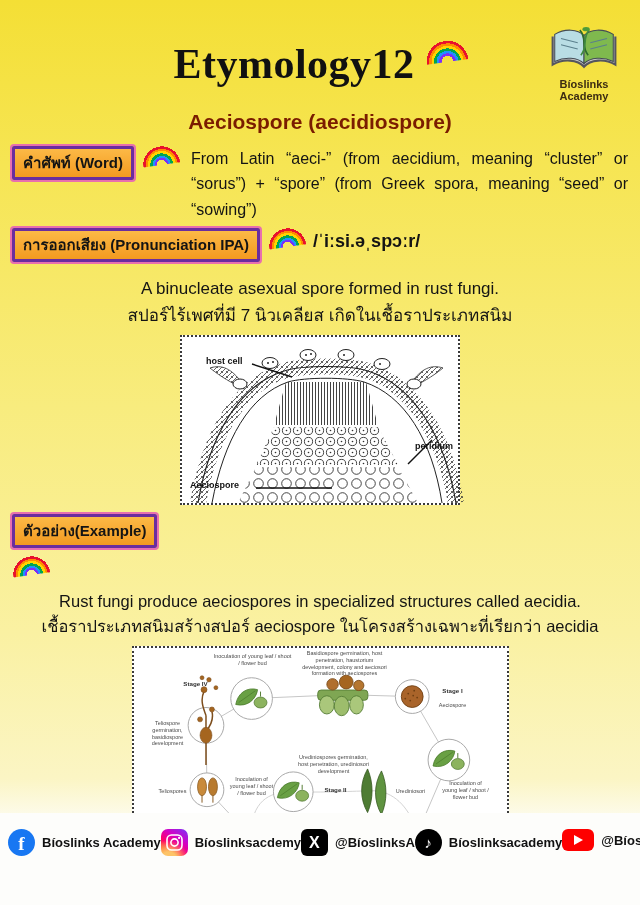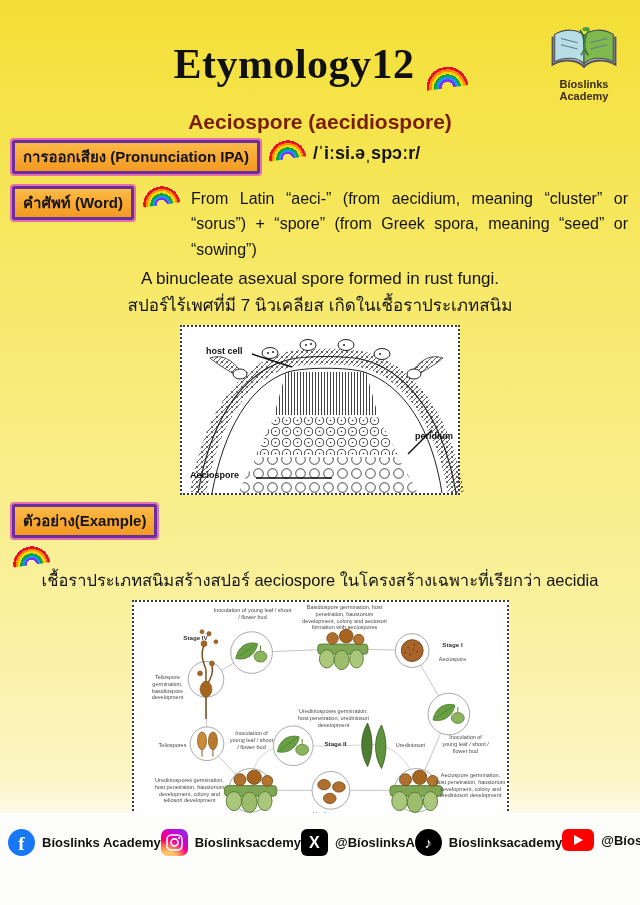--- a/index.html
+++ b/index.html
@@ -2,21 +2,21 @@
 <html><head>
 <meta charset="utf-8">
 <style>
   * { margin:0; padding:0; box-sizing:border-box; }
   html,body { width:640px; height:905px; }
   body { font-family:"Liberation Sans","DejaVu Sans",sans-serif; }
   .page { position:relative; width:640px; height:905px; overflow:hidden;
           background:linear-gradient(180deg,#f4df35 0%,#f6e553 18%,#f8ec7e 45%,#faf1a2 70%,#fbf5c4 86%,#fdfcf2 91%,#fdfdfa 100%); }
 
   
-  .title-row { display:flex; justify-content:center; align-items:flex-end; gap:10px; padding-top:40px; }
+  .title-row { display:flex; justify-content:center; align-items:flex-start; gap:10px; padding-top:40px; }
   .title { font-family:"Liberation Serif","DejaVu Serif",serif; font-size:42px; font-weight:bold; color:#111; letter-spacing:.5px; }
   .subtitle { text-align:center; font-size:21px; font-weight:bold; color:#7a1c00; margin-top:22px; }
   .logo { position:absolute; top:26px; right:10px; width:92px; text-align:center; }
   .brand { font-size:11px; font-weight:bold; color:#3c2c12; margin-top:2px; }
 
   
   .rainbow { display:inline-block; width:37px; height:19px; transform:rotate(-8deg);
     background:radial-gradient(circle at 50% 100%, rgba(0,0,0,0) 0 5px, #7b2ff7 5px 7px, #1e90ff 7px 9px,
       #00a550 9px 11.5px, #ffd400 11.5px 14px, #ff8c00 14px 16px, #e8112d 16px 18.5px, transparent 18.5px); }
   .rainbow.big { width:42px; height:22px;
@@ -24,21 +24,21 @@
       #00a550 11px 13.5px, #ffd400 13.5px 16px, #ff8c00 16px 18.5px, #e8112d 18.5px 21px, transparent 21px); }
 
   
   .tag { display:inline-block; background:linear-gradient(180deg,#fcb946,#f39a20); border:3px solid #6a2d9e;
          box-shadow:0 0 0 2px #e86fae; border-radius:2px; padding:2px 8px; font-size:15px; font-weight:bold;
          color:#141414; white-space:nowrap; }
 
   .row { display:flex; align-items:flex-start; margin:12px 12px 0 12px; gap:8px; }
   .etym { flex:1; font-size:16px; line-height:1.58; color:#141414; text-align:justify; word-spacing:3px; margin-left:4px; }
   .ipa { font-size:18px; font-weight:600; color:#141414; margin-top:3px; }
-  .center-text { text-align:center; font-size:17px; color:#141414; margin-top:7px; font-weight:500; }
+  .center-text { text-align:center; font-size:17px; color:#141414; margin-top:17px; font-weight:500; }
   .center-text.sm { font-size:16.5px; }
 
   
   .figure { position:relative; background:#fff; border:2px dotted #3a3a3a; margin:7px auto 0 auto; }
   .fig1 { width:280px; height:170px; }
   .fig2 { width:377px; height:235px; }
   .fig-label { position:absolute; font-size:9px; font-weight:bold; color:#111; }
   .lc { position:absolute; font-size:5.5px; line-height:1.25; color:#4a4a4a; text-align:center; }
   .lc.b { font-weight:bold; font-size:6.2px; color:#333; }
 
@@ -73,30 +73,30 @@
     </svg>
     <div class="brand">Bíoslinks Academy</div>
   </div>
 
   <div class="title-row">
     <span class="title">Etymology12</span>
     <span class="rainbow big"></span>
   </div>
   <div class="subtitle">Aeciospore (aecidiospore)</div>
 
+  <div class="row">
+    <span class="tag">คำศัพท์ (Word)</span>
+    <span class="rainbow"></span>
+    <p class="etym">From Latin “aeci-” (from aecidium, meaning “cluster” or “sorus”) + “spore” (from Greek spora, meaning “seed” or “sowing”)</p>
+  </div>
+
   <div class="row" style="margin-top:6px;">
     <span class="tag">การออกเสียง (Pronunciation IPA)</span>
     <span class="rainbow"></span>
     <span class="ipa">/ˈiːsi.əˌspɔːr/</span>
-  </div>
-
-  <div class="row">
-    <span class="tag">คำศัพท์ (Word)</span>
-    <span class="rainbow"></span>
-    <p class="etym">From Latin “aeci-” (from aecidium, meaning “cluster” or “sorus”) + “spore” (from Greek spora, meaning “seed” or “sowing”)</p>
   </div>
 
   <div class="center-text">A binucleate asexual spore formed in rust fungi.</div>
   <div class="center-text" style="margin-top:2px;">สปอร์ไร้เพศที่มี 7 นิวเคลียส เกิดในเชื้อราประเภทสนิม</div>
 
   <div class="figure fig1">
     <svg width="289" height="166" viewBox="0 0 289 166">
       <defs>
         <pattern id="cells" width="11" height="11" patternUnits="userSpaceOnUse">
           <circle cx="5.5" cy="5.5" r="4.1" fill="none" stroke="#2e2e2e" stroke-width="0.9"></circle>
@@ -142,20 +142,21 @@
     </svg>
     <div class="fig-label" style="left:24px; top:19px;">host cell</div>
     <div class="fig-label" style="right:5px; top:104px;">peridium</div>
     <div class="fig-label" style="left:8px; top:143px;">Aeciospore</div>
   </div>
 
   <div class="row" style="margin-top:9px;flex-direction:column;">
     <span class="tag">ตัวอย่าง(Example)</span>
     <span class="rainbow"></span>
   </div>
+  <div class="center-text sm">Rust fungi produce aeciospores in specialized structures called aecidia.</div>
   <div class="center-text sm" style="margin-top:2px;">เชื้อราประเภทสนิมสร้างสปอร์ aeciospore ในโครงสร้างเฉพาะที่เรียกว่า aecidia</div>
 
   <div class="figure fig2">
     <svg width="373" height="231" viewBox="0 0 375 233">
       <defs>
         <g id="g-ls">
           <rect x="-22" y="-4" width="44" height="9" rx="3" fill="#7fa653" stroke="#567d36" stroke-width="0.8"></rect>
           <ellipse cx="-14" cy="9" rx="6.5" ry="8" fill="#aac77b" stroke="#567d36" stroke-width="0.8"></ellipse>
           <ellipse cx="-1" cy="10" rx="6.5" ry="8.5" fill="#9dbd6c" stroke="#567d36" stroke-width="0.8"></ellipse>
           <ellipse cx="12" cy="9" rx="6" ry="8" fill="#aac77b" stroke="#567d36" stroke-width="0.8"></ellipse>

